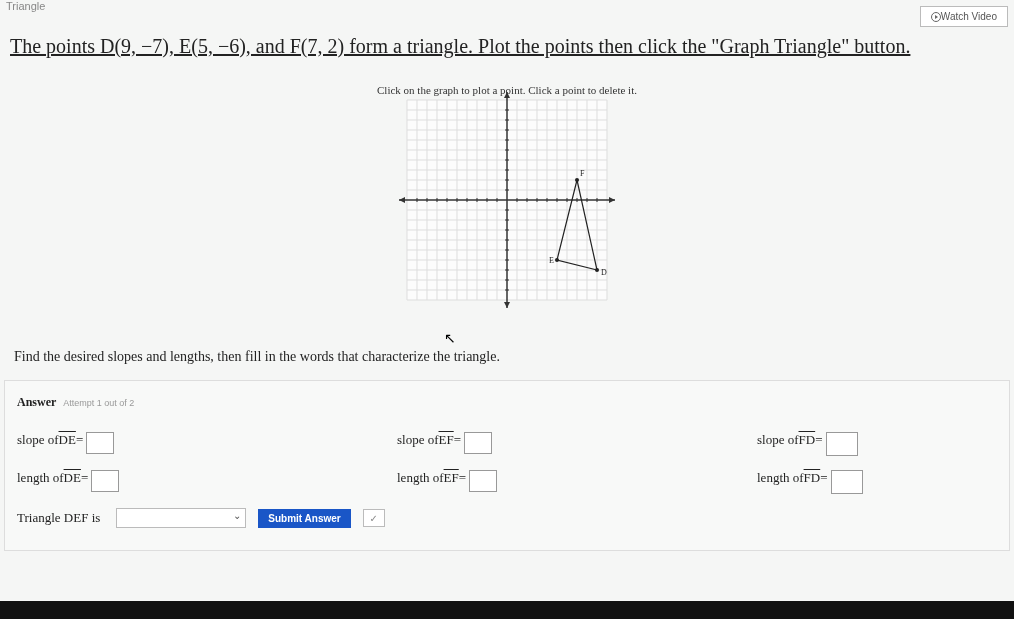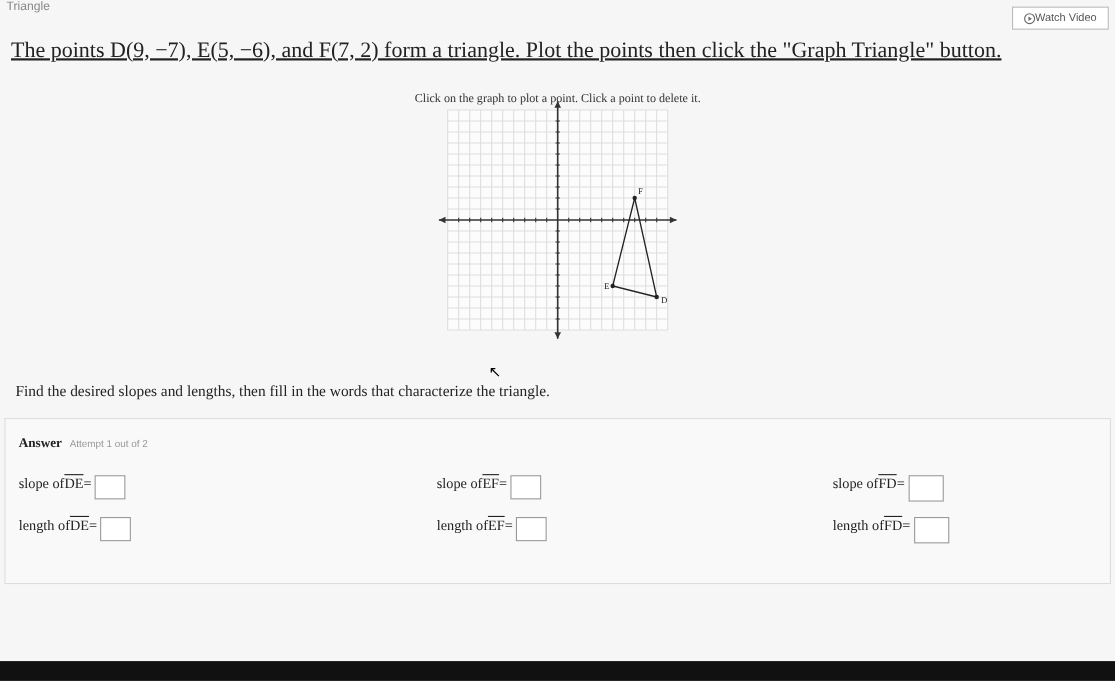--- a/index.html
+++ b/index.html
@@ -277,15 +277,21 @@
       <input class="blank" style="">
     </div>
     <div class="cell right">
       <span>length of </span>
         <span class="overline">FD</span>
         <span> =</span>
       <input class="blank wide" style="">
     </div>
   </div>
 
+  <div class="final-row">
+    <span>Triangle DEF is</span>
+    <div class="select"></div>
+    <button class="submit">Submit Answer</button>
+    <div class="check">✓</div>
+  </div>
 </div>
 
 <div class="taskbar"></div>
 
 </body></html>

